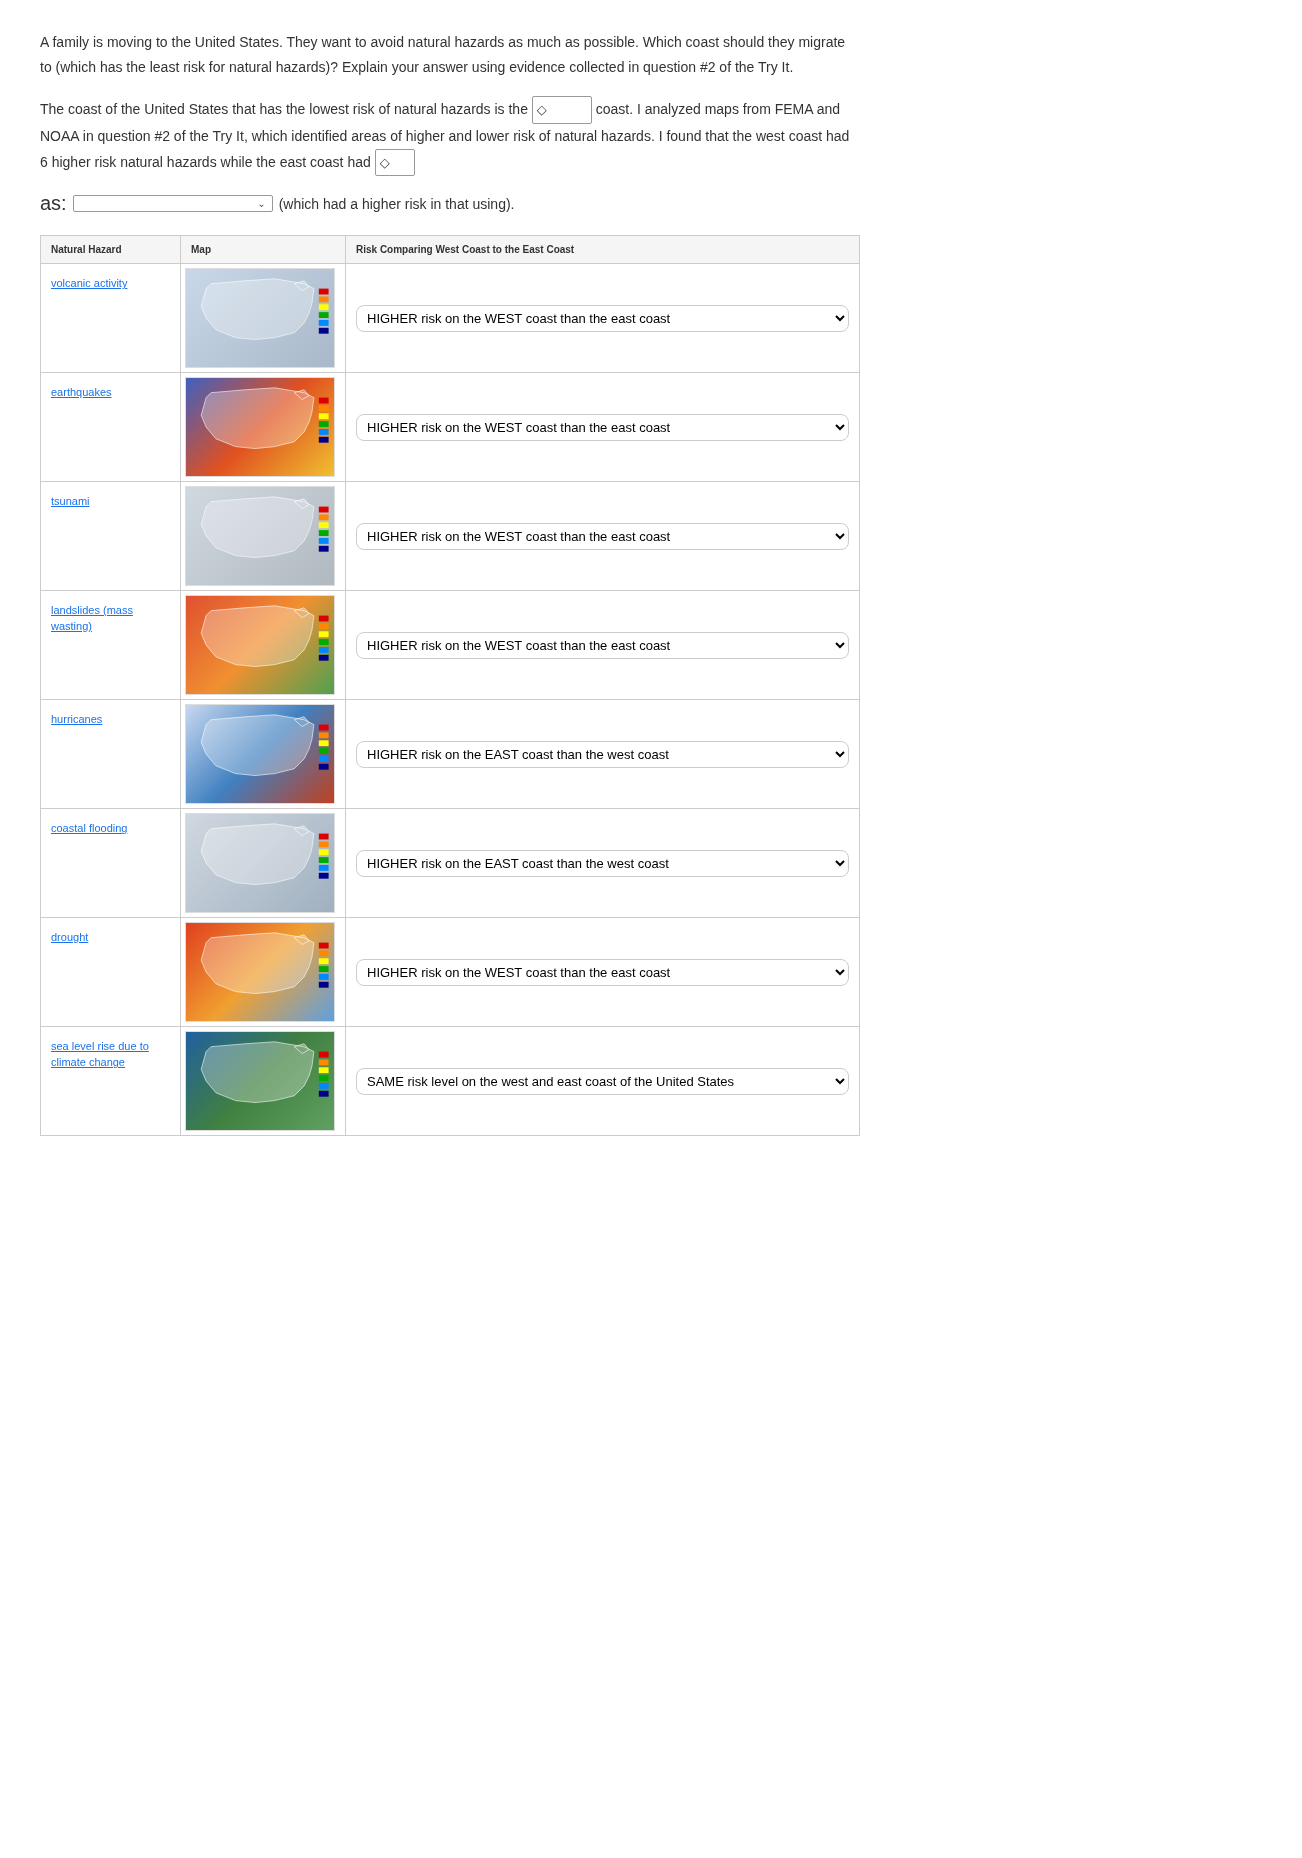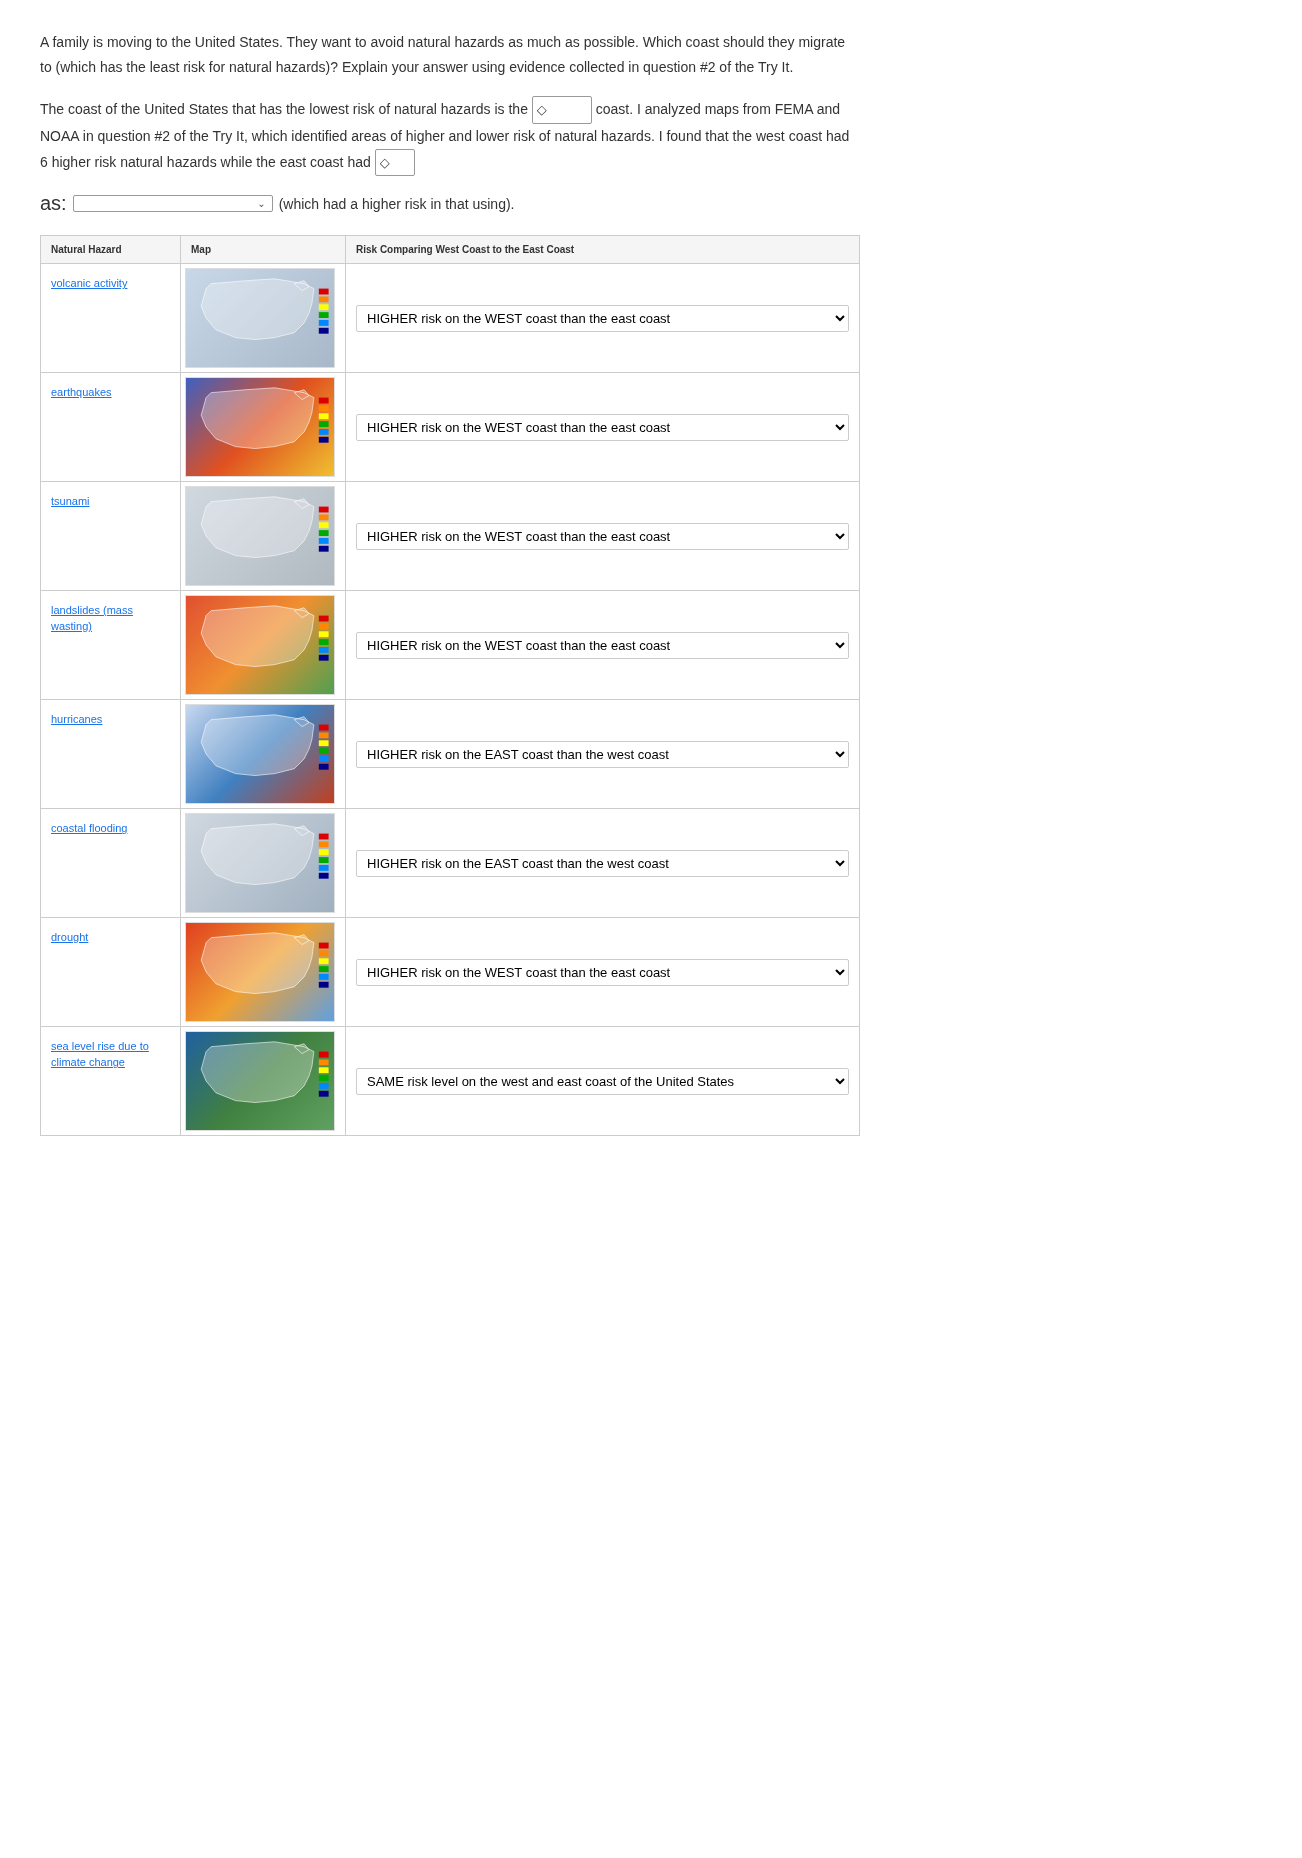--- a/index.html
+++ b/index.html
@@ -82,21 +82,21 @@
     }
     .hazard-link {
       color: #1a73e8;
       text-decoration: underline;
       cursor: pointer;
       font-size: 11px;
     }
     .risk-select {
       width: 100%;
       border: 1px solid #ccc;
-      border-radius: 2px;
+      border-radius: 8px;
       padding: 4px 6px;
       font-size: 13px;
       background: #fff;
       cursor: pointer;
     }
 
     
     .map-placeholder {
       width: 150px;
       height: 100px;

